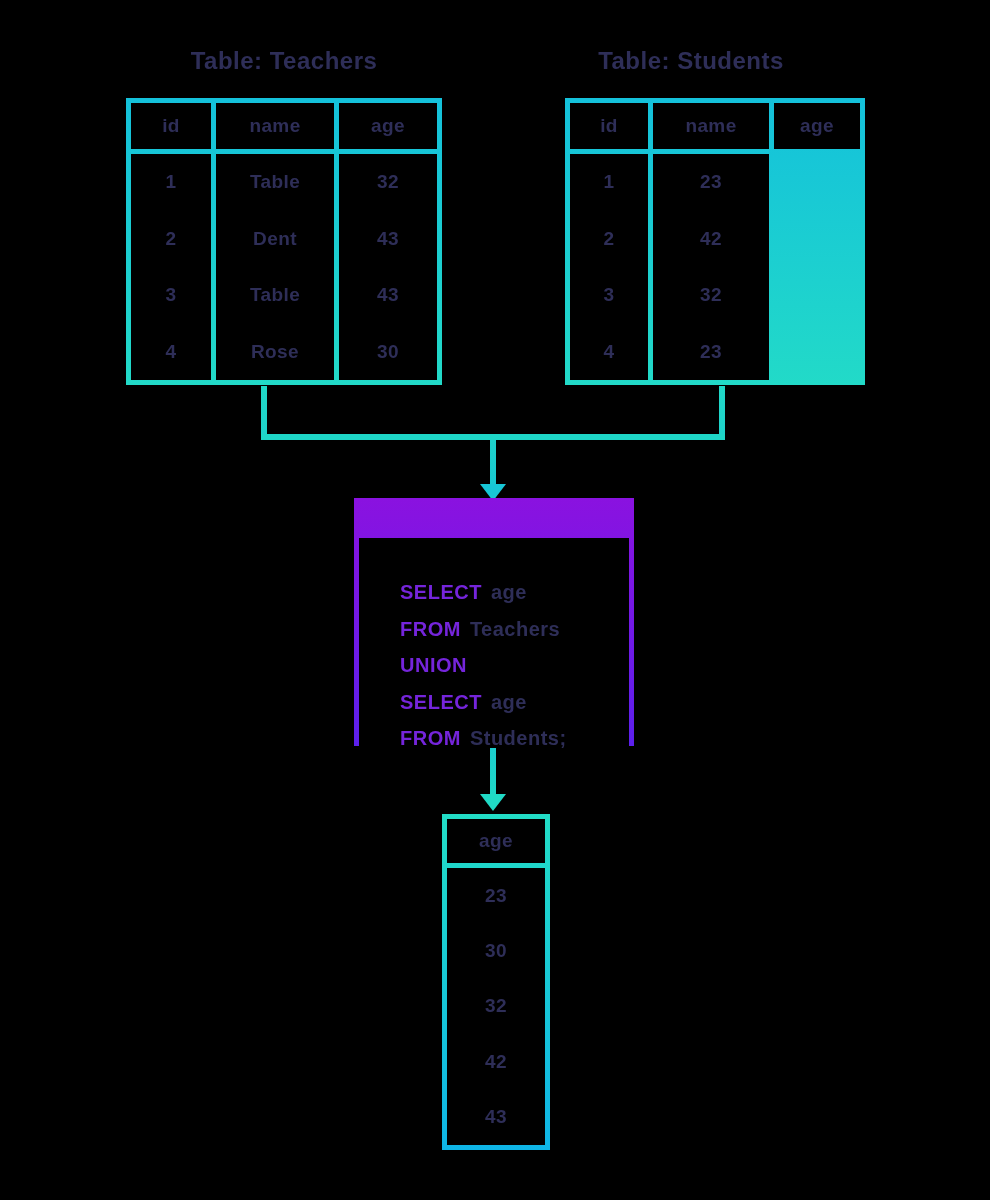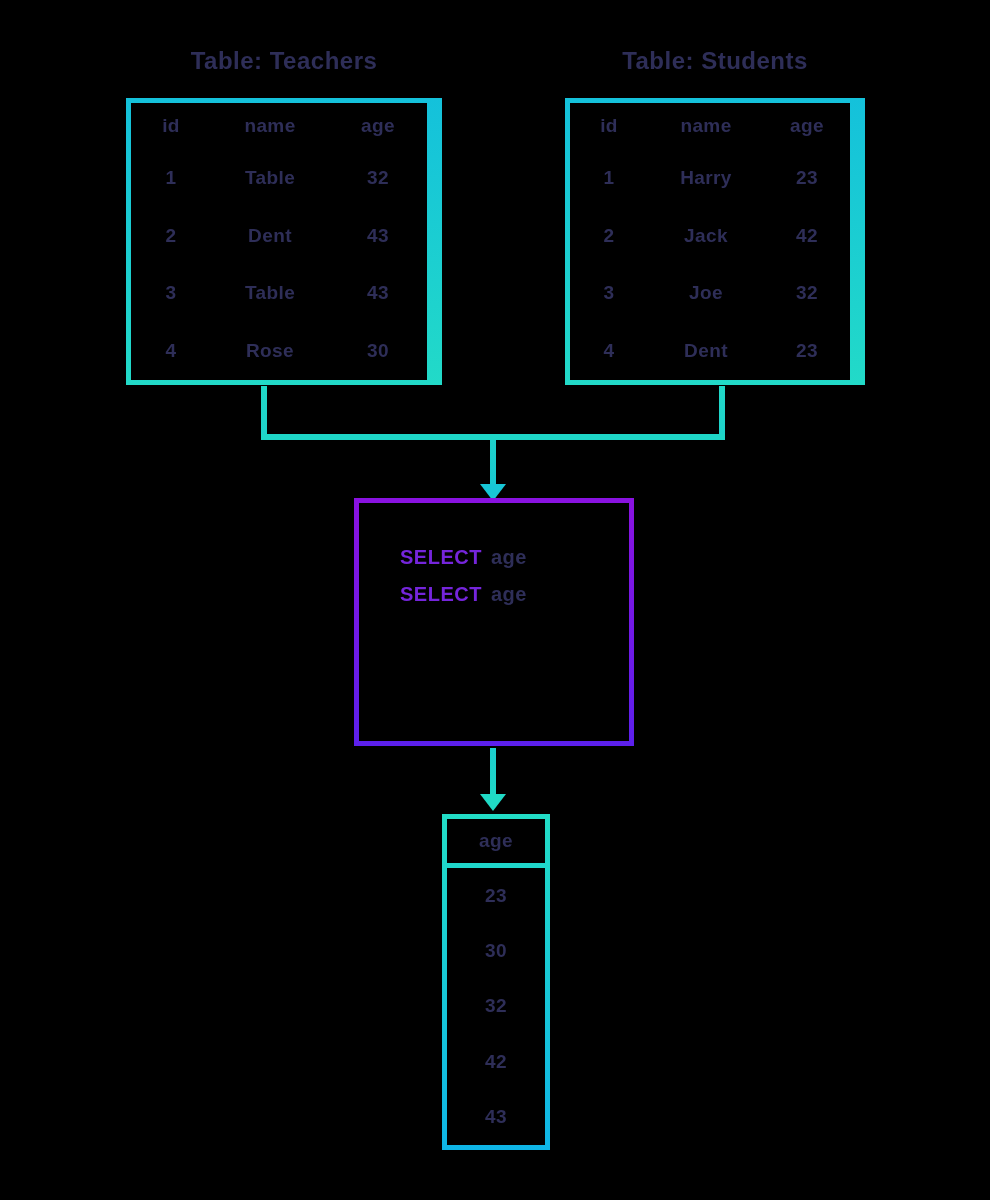--- a/index.html
+++ b/index.html
@@ -22,32 +22,33 @@
     position: absolute;
     top: 45px;
     height: 32px;
     font-size: 24px;
     letter-spacing: 0.5px;
     color: #2E2E58;
     text-align: center;
     line-height: 32px;
   }
   .t-teachers { left: 126px; width: 316px; }
-  .t-students { left: 565px; width: 300px; }
+  .t-students { left: 541px; width: 300px; }
 
   
   .dbtable {
     position: absolute;
     top: 98px;
     height: 287px;
     background: linear-gradient(180deg, #14C1DB 0%, #22DAC8 100%);
     padding: 5px;
     box-sizing: border-box;
     display: grid;
     grid-template-rows: 46px 1fr;
+    gap: 5px;
   }
   .teachers {
     left: 126px;
     width: 316px;
     grid-template-columns: 80px 118px 98px;
   }
   .students {
     left: 565px;
     width: 300px;
     grid-template-columns: 78px 116px 86px;
@@ -103,20 +104,21 @@
     padding: 5px;
     box-sizing: border-box;
     background: linear-gradient(180deg, #8A12E0 0%, #5C20EC 100%);
   }
   .sqlbox-inner {
     width: 100%;
     height: 100%;
     background: #000000;
     box-sizing: border-box;
     padding: 36px 0 0 41px;
+    margin-top: 35px;
   }
   .sql-line {
     font-size: 20px;
     line-height: 36.5px;
     letter-spacing: 0.5px;
     white-space: nowrap;
   }
   .kw   { color: #7525DB; }
   .rest { color: #2E2E58; margin-left: 0.45em; }
 
@@ -171,43 +173,40 @@
     <div class="cell head">id</div>
     <div class="cell head">name</div>
     <div class="cell head">age</div>
     <div class="cell colbody">
       <div class="drow">1</div>
       <div class="drow">2</div>
       <div class="drow">3</div>
       <div class="drow">4</div>
     </div>
     <div class="cell colbody">
-      <div class="drow">Harry</div>
-      <div class="drow">Jack</div>
-      <div class="drow">Joe</div>
-      <div class="drow">Dent</div>
-    </div>
-    <div class="cell colbody">
       <div class="drow">23</div>
       <div class="drow">42</div>
       <div class="drow">32</div>
       <div class="drow">23</div>
     </div>
   </div>
 
   <div class="tealline v-left"></div>
   <div class="tealline v-right"></div>
   <div class="tealline h-join"></div>
   <div class="tealline v-mid"></div>
   <div class="arrowhead ah-top"></div>
 
   <div class="sqlbox">
     <div class="sqlbox-inner">
       <div class="sql-line"><span class="kw">SELECT</span><span class="rest">age</span></div>
+      <div class="sql-line"><span class="kw">FROM</span><span class="rest">Teachers</span></div>
+      <div class="sql-line"><span class="kw">UNION</span><span class="rest"></span></div>
       <div class="sql-line"><span class="kw">SELECT</span><span class="rest">age</span></div>
+      <div class="sql-line"><span class="kw">FROM</span><span class="rest">Students;</span></div>
     </div>
   </div>
 
   <div class="tealline v-out"></div>
   <div class="arrowhead ah-bottom"></div>
 
   <div class="result">
     <div class="cell head">age</div>
     <div class="cell colbody">
       <div class="drow">23</div>

